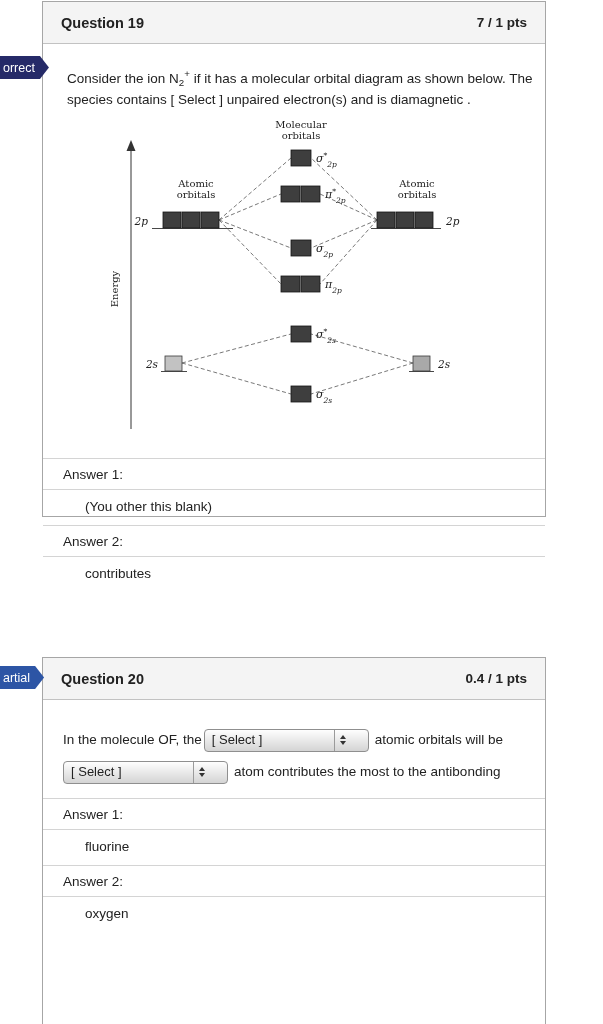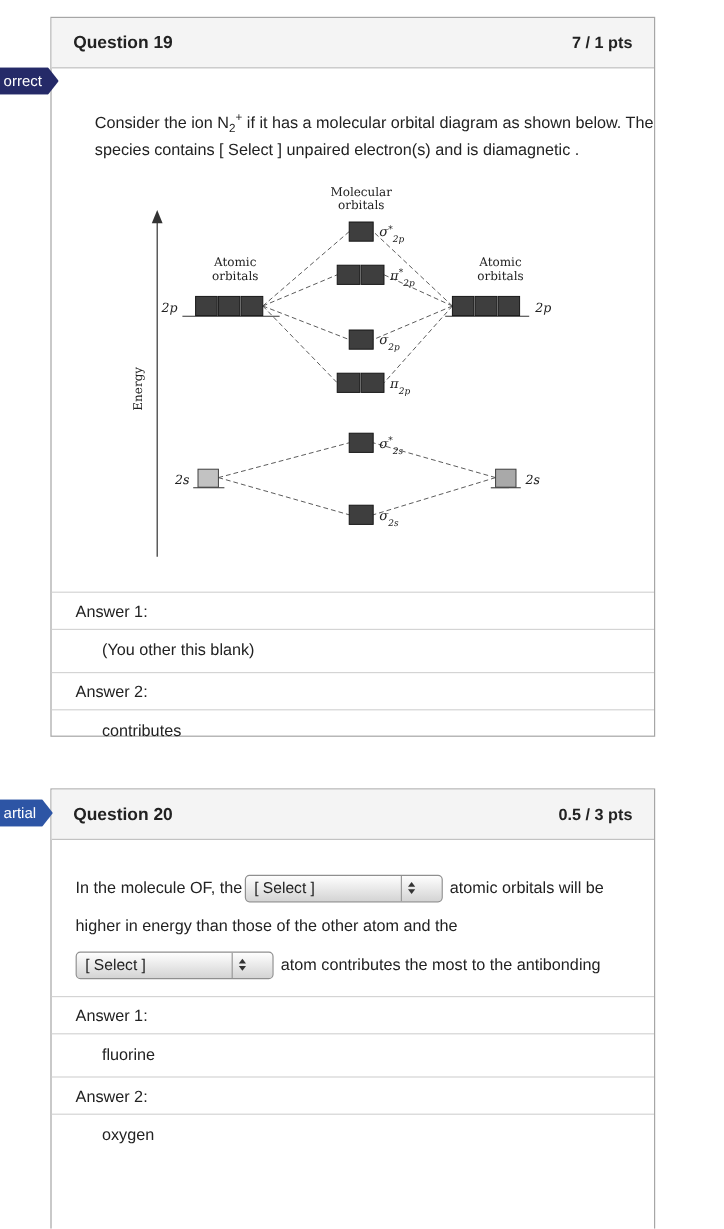--- a/index.html
+++ b/index.html
@@ -1,31 +1,31 @@
 <!DOCTYPE html>
 <html><head>
 <meta charset="utf-8">
 <style>
   html,body{margin:0;padding:0;background:#fff;}
   .page{position:relative;width:603px;height:1024px;overflow:hidden;background:#fff;
         font-family:"Liberation Sans",sans-serif;color:#222;}
   .card{position:absolute;left:42px;width:504px;background:#fff;border:1px solid #a6a6a6;box-sizing:border-box;}
-  .card.q19{top:14px;height:600px;}
+  .card.q19{top:1px;height:516px;}
   .card.q20{top:657px;height:451px;}
   .qheader{display:flex;justify-content:space-between;align-items:center;background:#f4f4f4;
            border-bottom:1px solid #c2c2c2;padding:0 18px;height:42px;box-sizing:border-box;}
   .qtitle{font-weight:bold;font-size:14.5px;}
   .qpts{font-size:13.5px;font-weight:600;}
   .flag{position:absolute;left:0;height:23px;display:flex;align-items:center;color:#fff;
         font-size:12.5px;padding:0 14px 0 3px;z-index:5;
         clip-path:polygon(0 0,calc(100% - 9px) 0,100% 50%,calc(100% - 9px) 100%,0 100%);}
   .flag.incorrect{top:24px;background:#252a68;margin-top:32px;}
   .flag.partial{top:666px;background:#2d55a5;}
   .qbody{padding:18px 20px 0 20px;font-size:13.5px;line-height:1.55;}
-  .qtext{margin:16px;width:468px;}
+  .qtext{margin:4px;width:468px;}
   .qtext sub{font-size:0.72em;}
   .qtext sup{font-size:0.72em;}
   .hr{border-top:1px solid #d4d4d4;height:0;margin:0;}
   .hr.top{margin-top:6px;}
   .ans-label{font-weight:normal;font-size:13.5px;padding:8px 20px 7px 20px;}
   .ans-value{font-size:13.5px;padding:9px 20px 11px 42px;}
   
   .diagram{display:block;margin:6px 0 0 26px;}
   .dlabel{font-family:"DejaVu Serif",serif;font-size:10px;fill:#222;}
   .dsub{font-family:"DejaVu Serif",serif;font-style:italic;font-size:10.5px;fill:#222;}
@@ -161,36 +161,33 @@
     <div class="ans-value">(You other this blank)</div>
     <div class="hr"></div>
     <div class="ans-label">Answer 2:</div>
     <div class="hr"></div>
     <div class="ans-value">contributes</div>
   </div>
 
   <div class="card q20">
     <div class="qheader">
       <span class="qtitle">Question 20</span>
-      <span class="qpts">0.5 / 3 pts</span>
+      <span class="qpts">0.4 / 1 pts</span>
     </div>
 
     <div class="qbody" style="padding-top:24px;">
       <div class="q20line">
         <span>In the molecule OF, the</span>
         <span class="select first-inline">
           <span>[ Select ]</span>
           <span class="sel-spin"><i class="tri-up"></i><i class="tri-down"></i></span>
         </span>
         <span>atomic orbitals will be</span>
       </div>
       <div class="q20line">
-        <span>higher in energy than those of the other atom and the</span>
-      </div>
-      <div class="q20line">
         <span class="select" style="margin-left:0;">
           <span>[ Select ]</span>
           <span class="sel-spin"><i class="tri-up"></i><i class="tri-down"></i></span>
         </span>
         <span>atom contributes the most to the antibonding</span>
       </div>
     </div>
 
     <div class="hr top" style="margin-top:10px;"></div>
     <div class="ans-label">Answer 1:</div>

